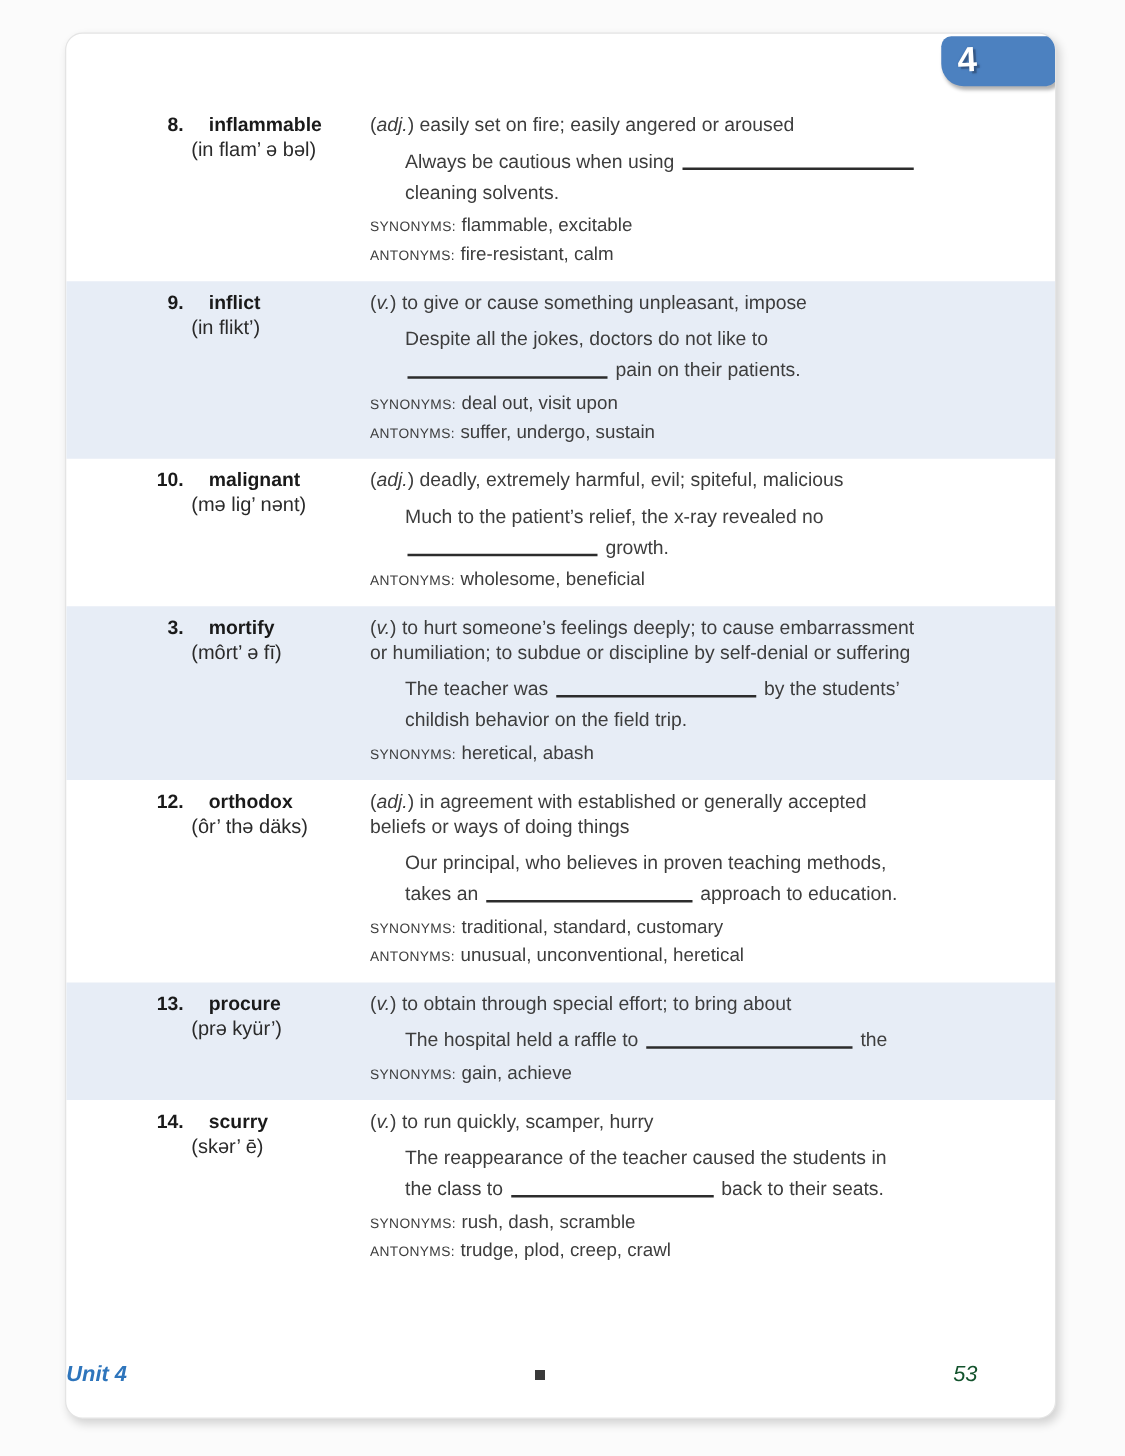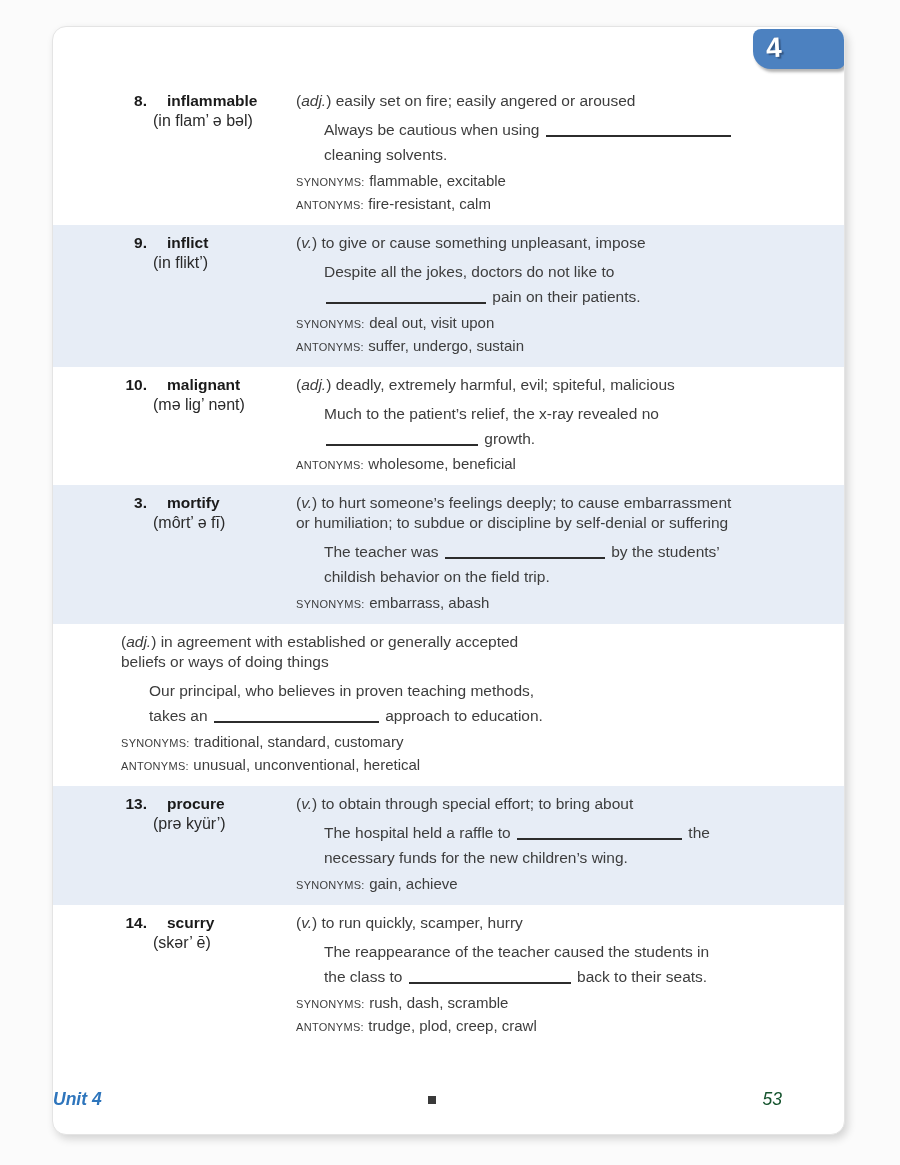--- a/index.html
+++ b/index.html
@@ -193,26 +193,33 @@
     <div class="right">
       <div class="def">
         <span>(<span class="pos-i">v.</span>) </span><span class="def-text">to hurt someone’s feelings deeply; to cause embarrassment or humiliation; to subdue or discipline by self-denial or suffering</span>
       </div>
       <div class="sentence">
             <div class="sent-line"><span>The teacher was </span><span class="blank" style="width: 160px;"></span><span> by the students’</span></div>
             <div class="sent-line"><span>childish behavior on the field trip.</span></div>
           </div>
       <div class="synline first">
         <span class="snt-label">SYNONYMS:</span>
-        <span class="snt-val">embarrass, abash</span>
-      </div>
-
-    </div>
-  </div>
-      <div class="row">
+        <span class="snt-val">heretical, abash</span>
+      </div>
+
+    </div>
+  </div>
+      <div class="row">
+    <div class="left">
+      <div class="wordline">
+        <span class="num">12.</span>
+        <span class="word">orthodox</span>
+      </div>
+      <div class="pron">(ôr’ thə däks)</div>
+    </div>
     <div class="right">
       <div class="def">
         <span>(<span class="pos-i">adj.</span>) </span><span class="def-text">in agreement with established or generally accepted beliefs or ways of doing things</span>
       </div>
       <div class="sentence">
             <div class="sent-line"><span>Our principal, who believes in proven teaching methods,</span></div>
             <div class="sent-line"><span>takes an </span><span class="blank" style="width: 165px;"></span><span> approach to education.</span></div>
           </div>
       <div class="synline first">
         <span class="snt-label">SYNONYMS:</span>
@@ -231,21 +238,20 @@
         <span class="word">procure</span>
       </div>
       <div class="pron">(prə kyür’)</div>
     </div>
     <div class="right">
       <div class="def">
         <span>(<span class="pos-i">v.</span>) </span><span class="def-text">to obtain through special effort; to bring about</span>
       </div>
       <div class="sentence">
             <div class="sent-line"><span>The hospital held a raffle to </span><span class="blank" style="width: 165px;"></span><span> the</span></div>
-            <div class="sent-line"><span>necessary funds for the new children’s wing.</span></div>
           </div>
       <div class="synline first">
         <span class="snt-label">SYNONYMS:</span>
         <span class="snt-val">gain, achieve</span>
       </div>
 
     </div>
   </div>
       <div class="row">
     <div class="left">

